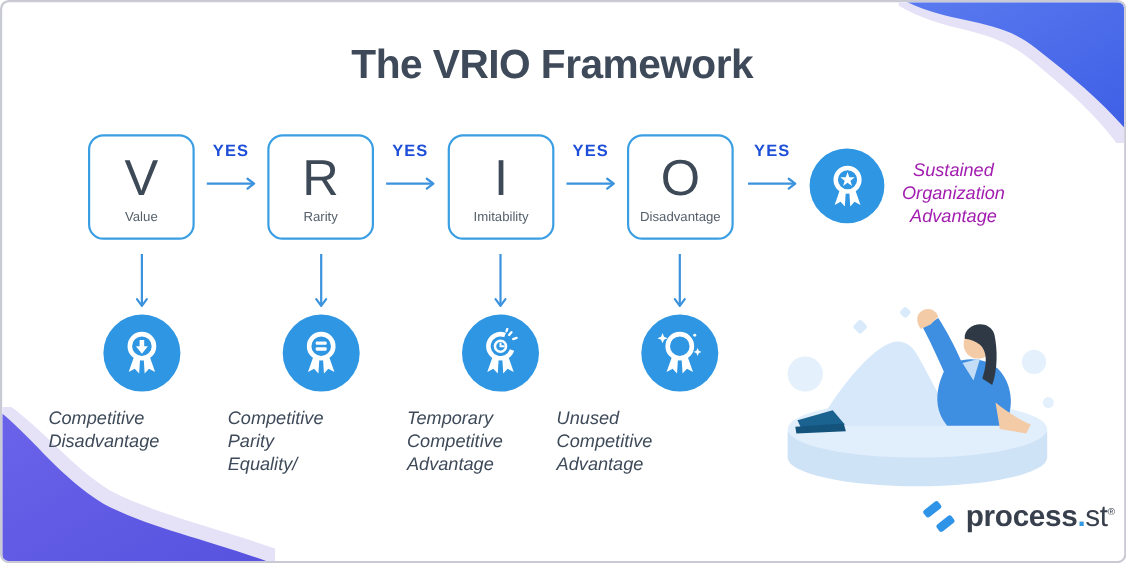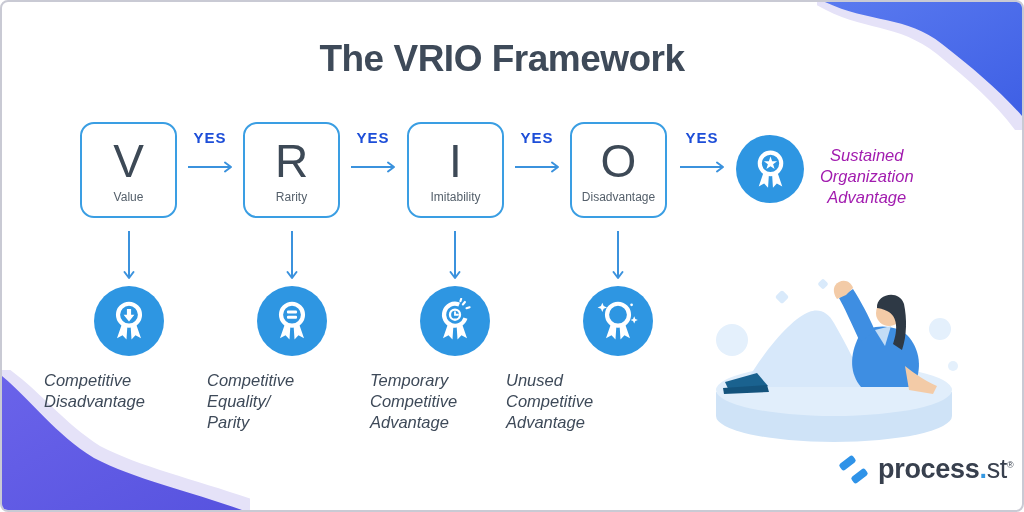--- a/index.html
+++ b/index.html
@@ -208,22 +208,22 @@
       <circle cx="35" cy="6.5" r="1.3" fill="#fff"></circle>
     </svg>
   </div>
 
   <div class="outcome-label" style="left:42px">
     <span>Competitive</span>
     <span>Disadvantage</span>
   </div>
   <div class="outcome-label" style="left:205px">
     <span>Competitive</span>
+    <span>Parity</span>
     <span>Equality/</span>
-    <span>Parity</span>
   </div>
   <div class="outcome-label" style="left:368px">
     <span>Temporary</span>
     <span>Competitive</span>
     <span>Advantage</span>
   </div>
   <div class="outcome-label" style="left:504px">
     <span>Unused</span>
     <span>Competitive</span>
     <span>Advantage</span>

